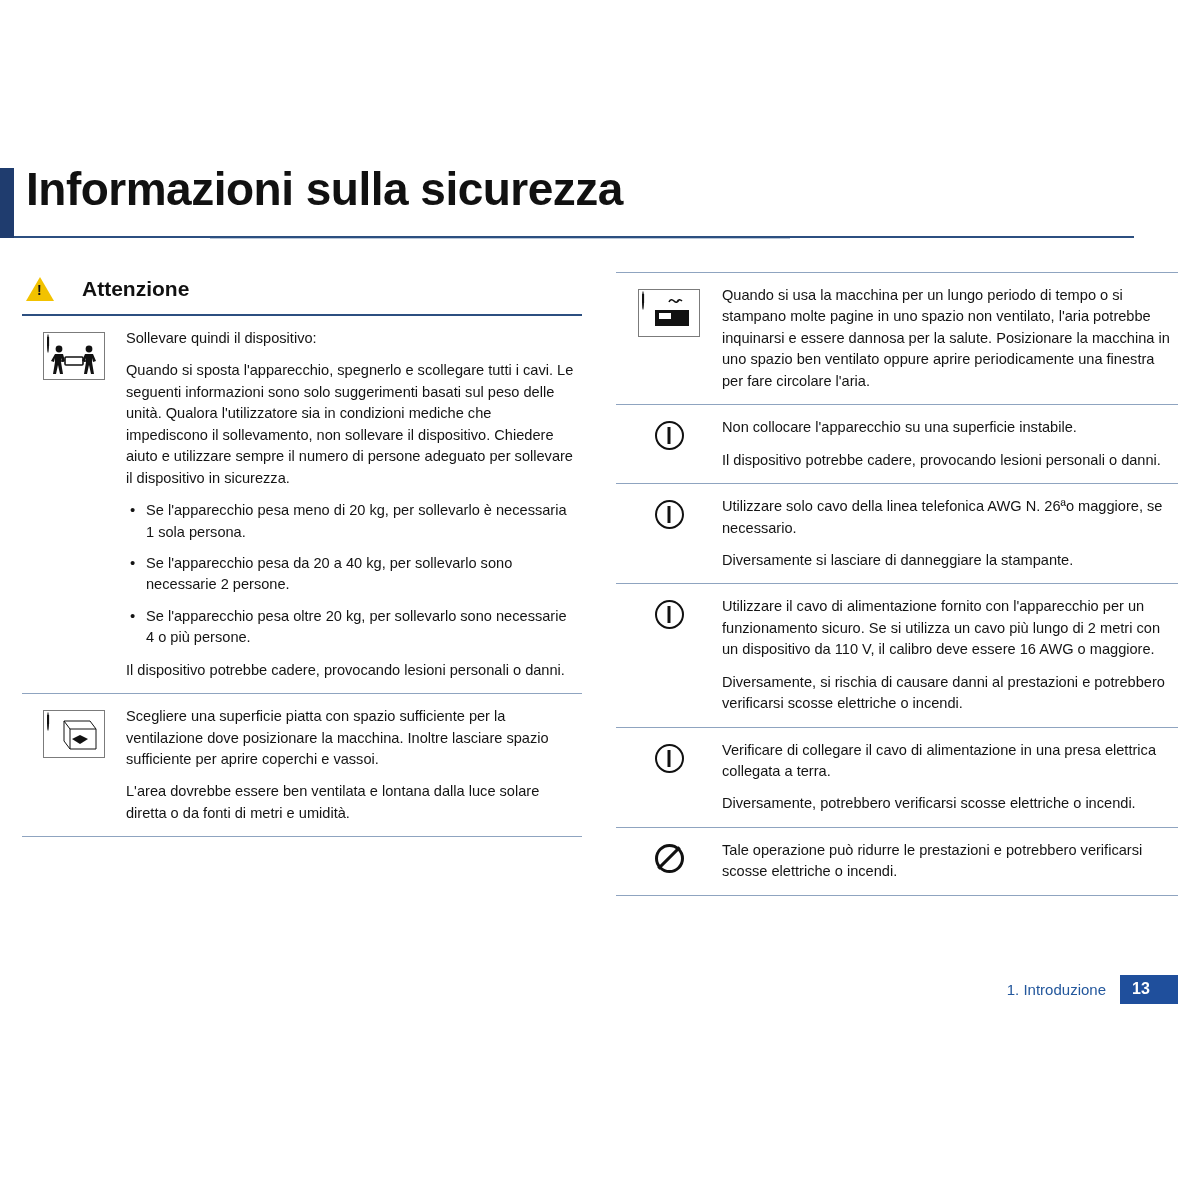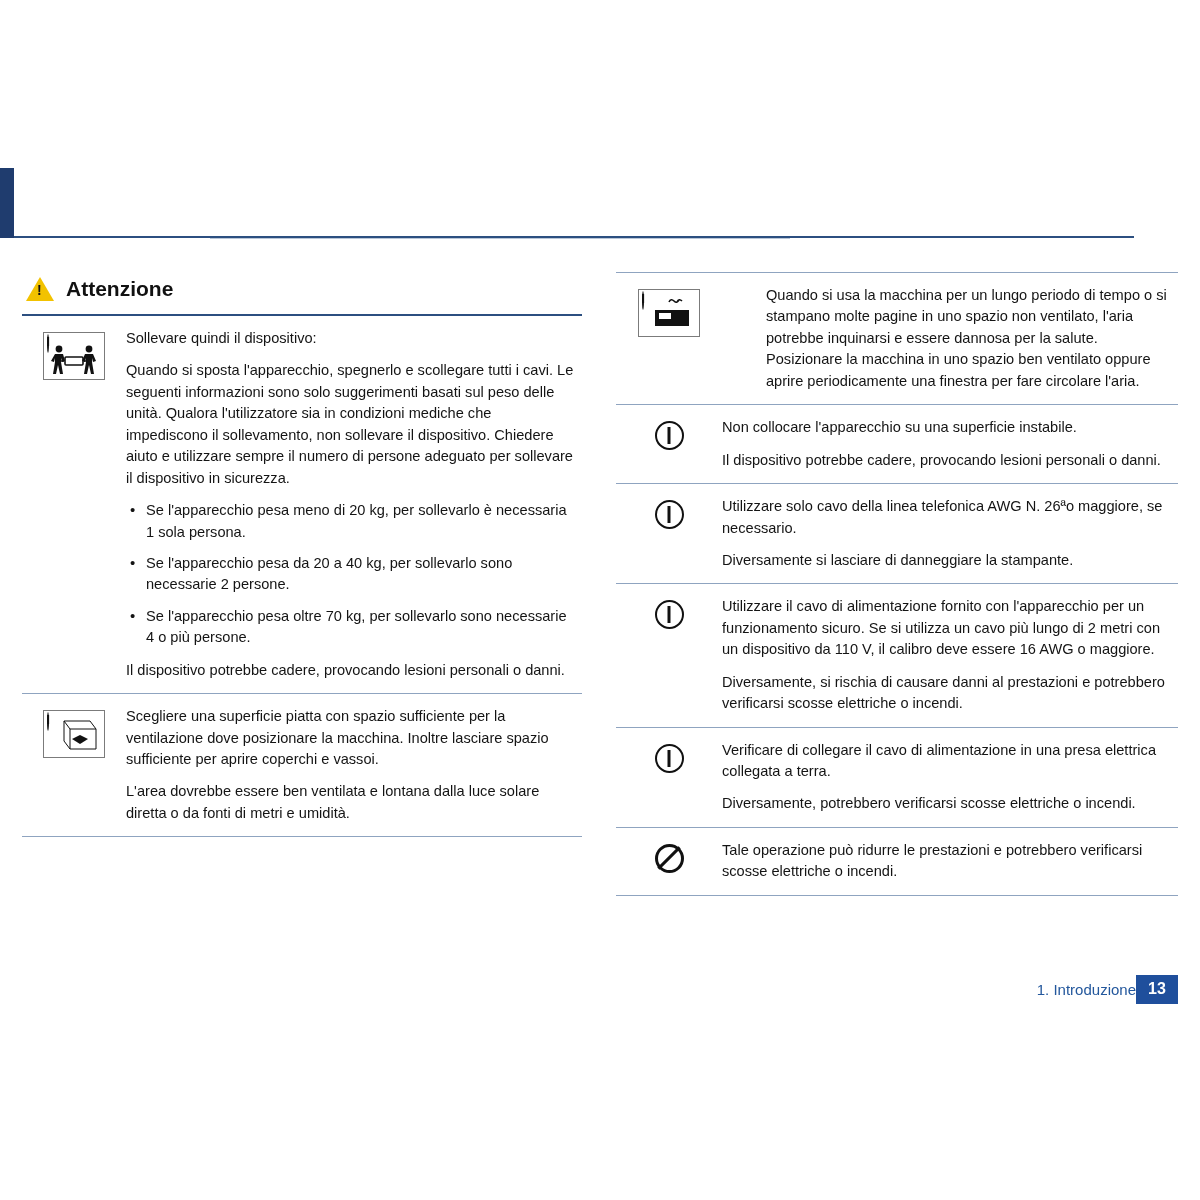--- a/index.html
+++ b/index.html
@@ -64,21 +64,21 @@
     position: absolute;
     top: 272px;
   }
   .col-left { left: 22px; width: 560px; }
   .col-right { left: 616px; width: 562px; }
 
   
   .caution-head {
     display: flex;
     align-items: center;
-    gap: 12px;
+    gap: 28px;
     height: 34px;
     padding-left: 4px;
   }
   .caution-label {
     font-size: 21px;
     font-weight: bold;
     color: #111;
   }
   .head-rule {
     margin-top: 8px;
@@ -120,21 +120,21 @@
   .bullets li:last-child { margin-bottom: 0; }
   .bullets li:before {
     content: "•";
     position: absolute;
     left: 4px;
     top: -1px;
     font-size: 15px;
   }
   .col-right .row-icon { width: 106px; flex: 0 0 106px; }
   .col-right .rows { border-top: none; }
-  .row.top-rule { border-top: 1px solid #8fa4c0; gap: 44px; }
+  .row.top-rule { border-top: 1px solid #8fa4c0; }
 
   
   .ico-box {
     width: 62px;
     height: 48px;
     border: 1px solid #7b7b7b;
     background: #fff;
     position: relative;
     box-sizing: border-box;
   }
@@ -218,40 +218,42 @@
     line-height: 1;
   }
 
   
   .footer {
     position: absolute;
     right: 22px;
     top: 975px;
     display: flex;
     align-items: center;
+    gap: 14px;
   }
   .footer-sec {
     font-size: 15px;
     color: #23579c;
   }
   .page-badge {
     background: #1f4f9c;
     color: #fff;
     font-size: 16px;
     font-weight: bold;
-    padding: 5px 11px 6px 11px;
+    padding: 5px 27px 6px 11px;
     min-width: 20px;
     text-align: center;
   }
 </style>
 </head>
 <body>
 
 <div class="title-band">
   <div class="title-accent"></div>
+  <div class="page-title">Informazioni sulla sicurezza</div>
   <div class="title-rule"></div>
   <div class="title-rule-soft"></div>
 </div>
 
 <div class="col col-left">
   <div class="caution-head">
     <span class="warn-tri"></span>
     <span class="caution-label">Attenzione</span>
   </div>
   <div class="head-rule"></div>
@@ -272,21 +274,21 @@
               </g>
             </svg>
           </span>
         </div>
         <div class="row-text">
           <p>Sollevare quindi il dispositivo:</p>
           <p>Quando si sposta l'apparecchio, spegnerlo e scollegare tutti i cavi. Le seguenti informazioni sono solo suggerimenti basati sul peso delle unità. Qualora l'utilizzatore sia in condizioni mediche che impediscono il sollevamento, non sollevare il dispositivo. Chiedere aiuto e utilizzare sempre il numero di persone adeguato per sollevare il dispositivo in sicurezza.</p>
           <ul class="bullets">
             <li>Se l'apparecchio pesa meno di 20 kg, per sollevarlo è necessaria 1 sola persona.</li>
             <li>Se l'apparecchio pesa da 20 a 40 kg, per sollevarlo sono necessarie 2 persone.</li>
-            <li>Se l'apparecchio pesa oltre 70 kg, per sollevarlo sono necessarie 4 o più persone.</li>
+            <li>Se l'apparecchio pesa oltre 20 kg, per sollevarlo sono necessarie 4 o più persone.</li>
           </ul>
           <p>Il dispositivo potrebbe cadere, provocando lesioni personali o danni.</p>
         </div>
       </div>
       <div class="row">
         <div class="row-icon">
           <span class="ico-box">
             <span class="mark"><span class="excl-circle"></span></span>
             <svg width="60" height="46" viewBox="0 0 60 46" style="position:absolute;left:0;top:0">
               <g stroke="#111" fill="none" stroke-width="1">

